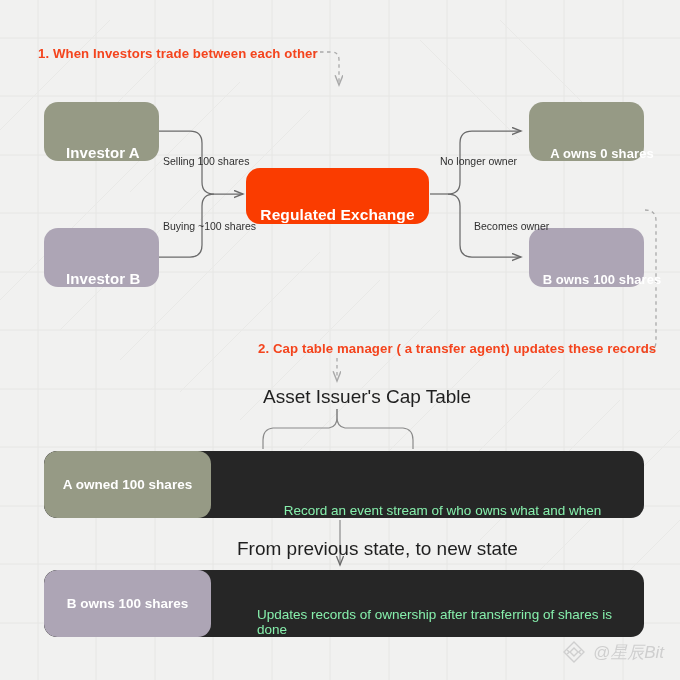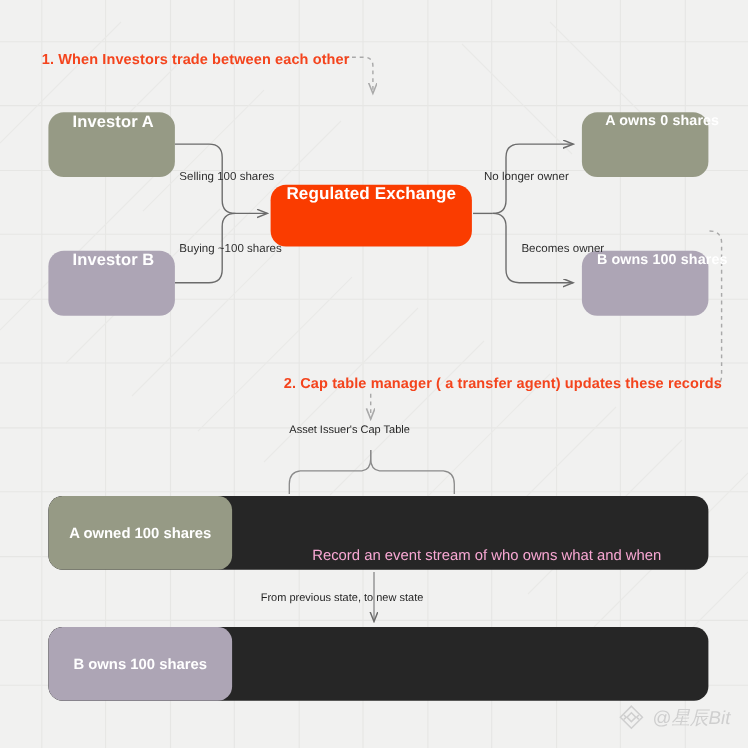--- a/index.html
+++ b/index.html
@@ -31,21 +31,21 @@
   #edges {
     position: absolute;
     inset: 0;
     z-index: 1;
     pointer-events: none;
   }
 
   .node {
     position: absolute;
     display: flex;
-    align-items: flex-start;
+    align-items: flex-end;
     box-sizing: border-box;
   }
   .node .label {
     font-weight: bold;
     letter-spacing: 0.1px;
     white-space: nowrap;
   }
 
   
   .pill-sage {
@@ -92,21 +92,21 @@
     font-size: 13px;
   }
 
   
   .record-row {
     position: absolute;
     height: 67px;
     background: #262626;
     border-radius: 13px;
     display: flex;
-    align-items: center;
+    align-items: flex-end;
     box-sizing: border-box;
     overflow: hidden;
     gap: 30px;
   }
   .record-chip {
     height: 67px;
     width: 167px;
     flex: 0 0 167px;
     display: flex;
     align-items: center;
@@ -117,21 +117,21 @@
   .record-chip .label {
     color: #ffffff;
     font-size: 13.5px;
     font-weight: bold;
   }
   .record-desc {
     flex: 1 1 auto;
     display: flex;
     align-items: center;
     justify-content: center;
-    color: #f9a8d4;
+    color: #86efac;
     font-size: 13.5px;
     padding: 0 16px;
     margin-top: 40px;
   }
 
   
   .flabel {
     position: absolute;
     white-space: nowrap;
     color: #2b2b2b;
@@ -143,21 +143,21 @@
     font-weight: bold;
     font-size: 13.2px;
     letter-spacing: 0.1px;
     text-align: right;
   }
   .edge-label {
     font-size: 10.5px;
     color: #2f2f2f;
   }
   .caption {
-    font-size: 10px;
+    font-size: 19px;
     color: #1f1f1f;
   }
 
   
   .watermark {
     position: absolute;
     right: 16px;
     bottom: 16px;
     display: flex;
     align-items: center;
@@ -312,20 +312,21 @@
       </div>
       <div class="record-desc">Record an event stream of who owns what and when</div>
     </div>
 
     <div class="flabel caption" style="left:237px; top:538px;">From previous state, to new state</div>
 
     <div class="record-row" style="left:44px; top:570px; width:600px;">
       <div class="record-chip pill-purple">
         <span class="label">B owns 100 shares</span>
       </div>
+      <div class="record-desc">Updates records of ownership after transferring of shares is done</div>
     </div>
 
   </div>
 
   <div class="watermark">
     <span>
       <svg width="24" height="24" viewBox="0 0 24 24" fill="none" stroke="#cfcfcf" stroke-width="1.4">
         <path d="M12 2 L22 12 L12 22 L2 12 Z"></path>
         <path d="M12 8 L16 12 L12 16 L8 12 Z"></path>
         <path d="M5.2 10 L7.2 12 L5.2 14"></path>

